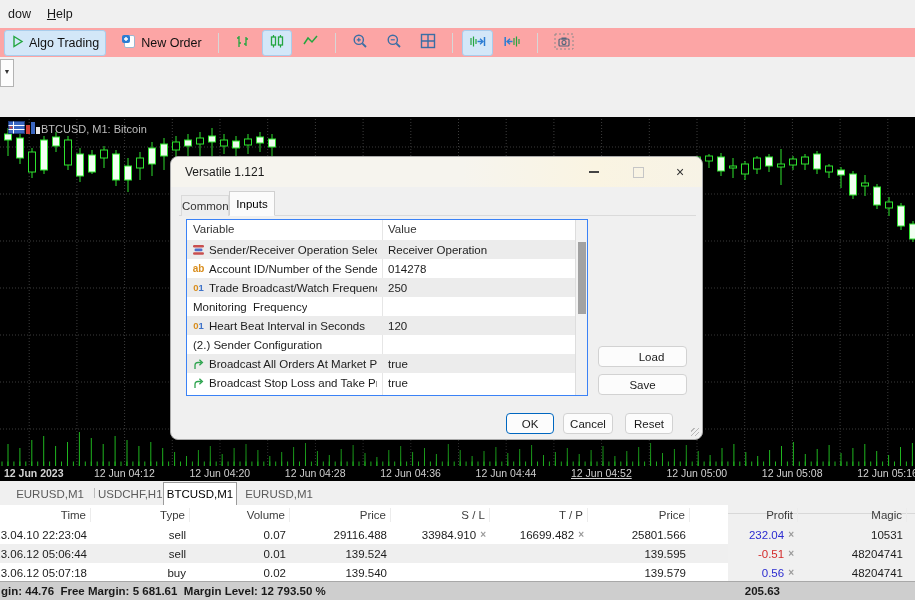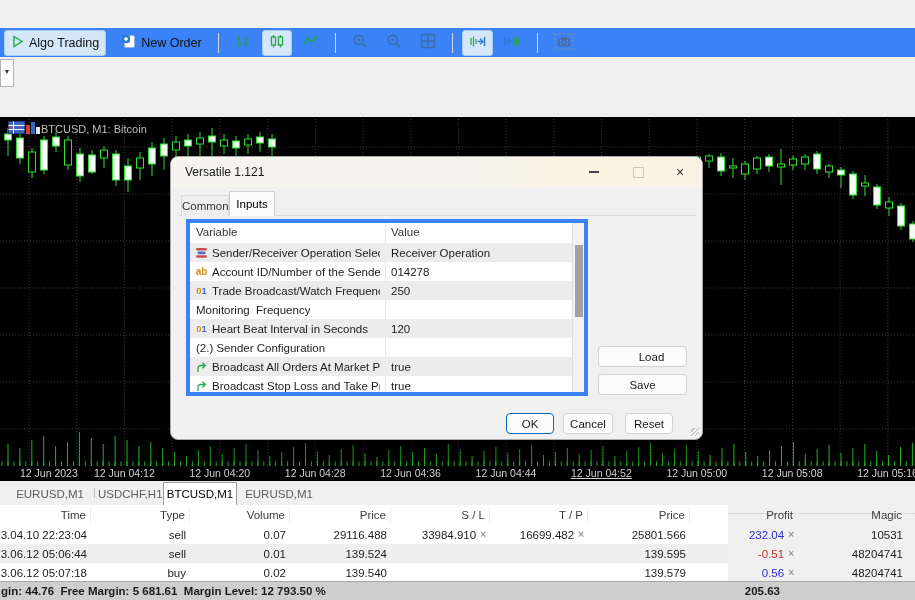--- a/index.html
+++ b/index.html
@@ -2,21 +2,21 @@
 <html><head>
 <meta charset="utf-8">
 <style>
   html,body{margin:0;padding:0;background:#e8e8e8;}
   #app{position:relative;width:915px;height:600px;background:#f0f0f0;overflow:hidden;
        font-family:"Liberation Sans","DejaVu Sans",sans-serif;font-size:12px;color:#1a1a1a;}
   
   #menubar{position:absolute;left:0;top:0;width:915px;height:28px;background:#f0f0f0;display:flex;align-items:center;border-bottom:1px solid #e3e3e3;}
   .menu-item{padding:3px 8px;font-size:12.5px;cursor:default;}
   
-  #toolbar{position:absolute;left:0;top:28px;width:915px;height:29px;background:#3b82f6;border-bottom:1px solid #000000;display:flex;align-items:center;}
+  #toolbar{position:absolute;left:0;top:28px;width:915px;height:29px;background:#fca5a5;border-bottom:1px solid #000000;display:flex;align-items:center;}
   .tbtn{height:24px;display:flex;align-items:center;gap:5px;padding:0 6px;border:1px solid transparent;border-radius:3px;margin-left:4px;font-size:12.5px;color:#111;}
   .tbtn.hl{background:#d3e7f8;border-color:#a9cdec;}
   .tsep{width:1px;height:20px;background:#d7d7d7;margin:0 5px 0 9px;}
   
   #toolbar2{position:absolute;left:0;top:57px;width:915px;height:33px;background:#f0f0f0;}
   #tb2-drop{position:absolute;left:0;top:2px;width:14px;height:28px;background:#fdfdfd;border:1px solid #b3b3b3;display:flex;align-items:flex-start;justify-content:center;font-size:7px;color:#333;padding-top:8px;box-sizing:border-box;}
   
   #chart-wrap{position:absolute;left:0;top:117px;width:915px;height:364px;background:#000;}
   #chart-svg{position:absolute;left:0;top:0;}
   #chart-title{position:absolute;left:8px;top:4px;display:flex;align-items:center;gap:0;color:#bdbdbd;font-size:11px;}
@@ -24,21 +24,21 @@
   #time-axis div{position:absolute;white-space:nowrap;}
   
   #dialog{position:absolute;left:170px;top:156px;width:533px;height:284px;background:#f0f0f0;border:1px solid #a9a9a9;border-radius:8px;box-shadow:0 10px 28px rgba(0,0,0,.4);box-sizing:border-box;}
   #dlg-titlebar{position:absolute;left:0;top:0;width:100%;height:30px;border-radius:8px 8px 0 0;background:linear-gradient(90deg,#f6f4ee 55%,#faf4e2 80%,#f7f3e6 100%);}
   #dlg-title{position:absolute;left:14px;top:8px;font-size:12px;color:#1a1a1a;}
   .dlg-winbtn{position:absolute;top:6px;width:18px;height:18px;display:flex;align-items:center;justify-content:center;}
   #dlg-tabstrip-line{position:absolute;left:8px;top:58px;width:517px;height:1px;background:#dadada;}
   .dlg-tab{position:absolute;text-align:center;font-size:11.5px;box-sizing:border-box;}
   #dlg-tab-common{left:10px;top:38px;width:48px;height:21px;line-height:20px;color:#333;background:#eeeeee;border:1px solid #dadada;border-bottom:none;}
   #dlg-tab-inputs{left:58px;top:34px;width:46px;height:25px;line-height:24px;color:#000;background:#fbfbfb;border:1px solid #d0d0d0;border-bottom:1px solid #fbfbfb;z-index:2;}
-  #dlg-table{position:absolute;left:15px;top:62px;width:402px;height:177px;background:#fff;border:4px solid #3b82f6;box-sizing:border-box;overflow:hidden;}
+  #dlg-table{position:absolute;left:15px;top:62px;width:402px;height:177px;background:#fff;border:1px solid #3b82f6;box-sizing:border-box;overflow:hidden;}
   #dlg-header{position:absolute;left:0;top:0;width:389px;height:20px;background:#fff;border-bottom:1px solid #e3e3e3;font-size:11.5px;color:#333;}
   #dlg-col-divider{position:absolute;left:195px;top:0;width:1px;height:100%;background:#e6e6e6;}
   #dlg-rows{position:absolute;left:0;top:20px;width:389px;}
   .dlg-row{position:relative;width:389px;height:19px;display:flex;align-items:center;font-size:11.5px;color:#1c1c1c;white-space:pre;}
   .dlg-row.shade{background:#ececec;}
   .dlg-row .ric{position:absolute;left:4px;width:15px;height:13px;display:flex;align-items:center;justify-content:center;line-height:11px;}
   .dlg-row .rname{position:absolute;left:22px;overflow:hidden;max-width:168px;}
   .dlg-row.section .rname{left:6px;}
   .dlg-row .rval{position:absolute;left:201px;max-width:180px;overflow:hidden;}
   #dlg-scroll{position:absolute;right:0;top:0;width:12px;height:100%;background:#f2f2f2;border-left:1px solid #ddd;box-sizing:border-box;}
@@ -65,20 +65,24 @@
   
   #statusbar{position:absolute;left:0;top:581px;width:915px;height:19px;background:#cecece;border-top:1px solid #a8a8a8;box-sizing:border-box;font-weight:bold;font-size:11.5px;display:flex;align-items:center;}
   #status-left{margin-left:1px;white-space:pre;}
   #status-total{position:absolute;left:690px;width:90px;text-align:right;}
 </style>
 </head>
 <body>
 
 <div id="app">
 
+  <div id="menubar">
+    <div class="menu-item">dow</div>
+    <div class="menu-item"><u>H</u><span>elp</span></div>
+  </div>
 
   <div id="toolbar">
     <div class="tbtn hl">
       <span><svg width="13" height="13" viewBox="0 0 13 13">
             <path d="M3 1.5 L11 6.5 L3 11.5 Z" fill="none" stroke="#23a63f" stroke-width="1.4"></path>
           </svg></span>
       <span>Algo Trading</span>
     </div>
     <div class="tbtn" style="margin-left:8px;">
       <span><svg width="15" height="15" viewBox="0 0 15 15">
@@ -512,21 +516,21 @@
             <rect x="1.5" y="5.5" width="3" height="2" fill="#d04038"></rect>
           </svg></span>
       <span><svg width="16" height="13" viewBox="0 0 16 13">
             <rect x="1" y="4" width="4" height="9" fill="#d04038"></rect>
             <rect x="6" y="1" width="4" height="12" fill="#3a66c0"></rect>
             <rect x="11" y="6" width="4" height="7" fill="#e8e8e8"></rect>
           </svg></span>
       <span>BTCUSD, M1: Bitcoin</span>
     </div>
     <div id="time-axis">
-        <div style="left: 20px;">12 Jun 2023</div>
+        <div style="left: 4px; font-weight: bold;">12 Jun 2023</div>
         <div style="left: 94px;">12 Jun 04:12</div>
         <div style="left: 189.4px;">12 Jun 04:20</div>
         <div style="left: 284.8px;">12 Jun 04:28</div>
         <div style="left: 380.2px;">12 Jun 04:36</div>
         <div style="left: 475.6px;">12 Jun 04:44</div>
         <div style="left: 571px; text-decoration: underline;">12 Jun 04:52</div>
         <div style="left: 666.4px;">12 Jun 05:00</div>
         <div style="left: 761.8px;">12 Jun 05:08</div>
         <div style="left: 857.2px;">12 Jun 05:16</div>
       </div>

